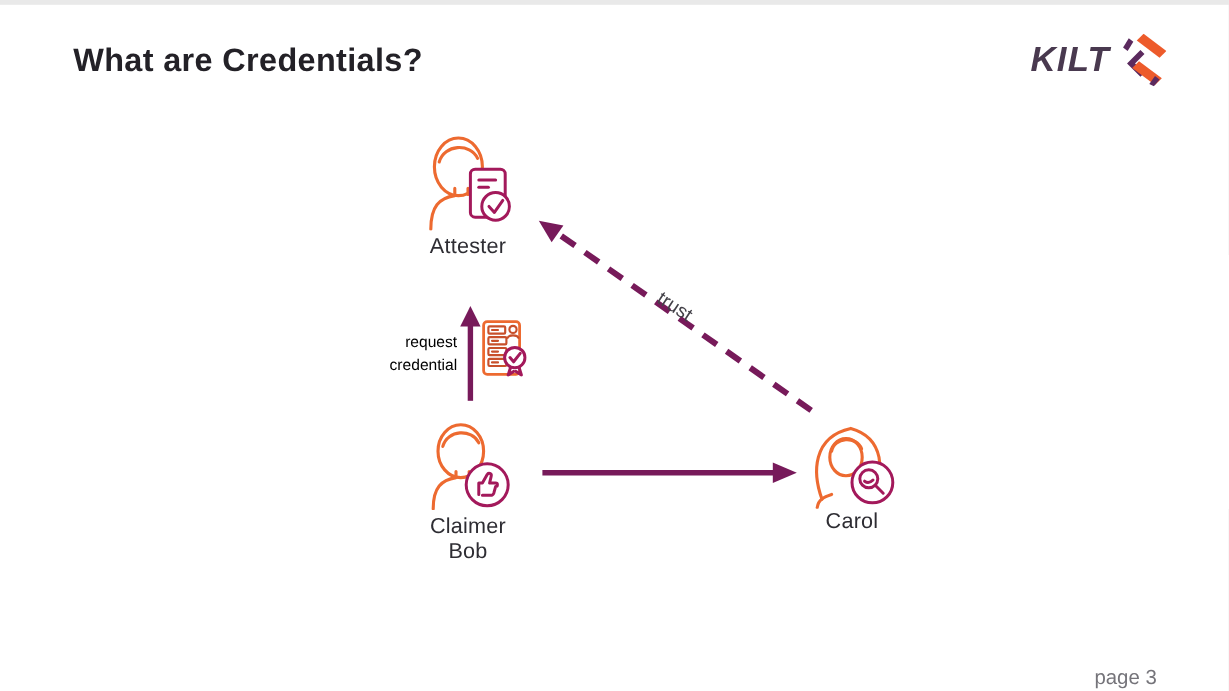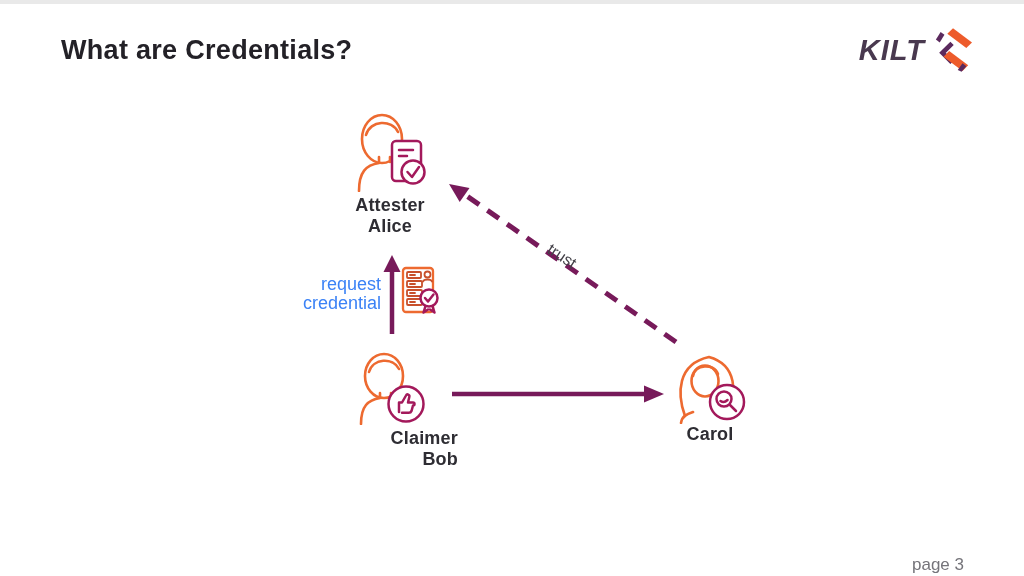--- a/index.html
+++ b/index.html
@@ -10,24 +10,24 @@
   .title {
     position:absolute; left:61px; top:31px;
     font-size:27px; font-weight:700; color:#232127; letter-spacing:0.3px;
   }
   .logo { position:absolute; top:24px; right:52px; display:flex; align-items:center; gap:9px;font-style:italic; }
   .wordmark { font-size:29px; font-weight:700; color:#49394F; letter-spacing:1px; line-height:44px; }
   .arrows { position:absolute; left:0; top:0; width:1024px; height:576px; pointer-events:none; }
   .actor { position:absolute; width:136px; text-align:center; }
   .actor svg { display:block; margin:0 auto; }
   .role, .pname {
-    font-size:18px; line-height:21px; font-weight:700; color:#2e2d33; letter-spacing:0.2px;
+    font-size:18px; line-height:21px; font-weight:400; color:#2e2d33; letter-spacing:0.2px;
   }
   .role { margin-top:3px; }
-  .edge-label { position:absolute; font-size:18px; line-height:19px; color:#3b82f6; }
+  .edge-label { position:absolute; font-size:13px; line-height:19px; color:#000000; }
   .edge-label.req { left:261px; top:271px; width:120px; text-align:right; }
   .edge-label.pres { left:467px; top:366px; width:186px; text-align:center; }
   .edge-label.trust {
     left:549px; top:234px; color:#434148; font-size:16px;
     transform:rotate(33deg); transform-origin:left center;
   }
   .docicon { position:absolute; left:401px; top:262px; }
   .page { position:absolute; top:551px; right:60px; font-size:17px; color:#75747a; }
   
   .o  { stroke:#ED6A30; fill:none; stroke-width:2.6; stroke-linecap:round; stroke-linejoin:round; }
@@ -75,21 +75,20 @@
       <path class="o" d="M14 23 C18 8 40 7 46 20"></path>
       <path class="o" d="M7 79 C7 60 14 53 27 51 L27 45"></path>
       <path class="o" d="M38 45 L38 50"></path>
       <rect class="mw" x="40" y="29" width="29" height="40" rx="4"></rect>
       <path class="m" d="M47 38 H61"></path>
       <path class="m" d="M47 44 H55"></path>
       <circle class="mw" cx="61" cy="60" r="11.5"></circle>
       <path class="m" d="M55.5 60 L60 65 L67 55"></path>
     </svg>
     <div class="role">Attester</div>
-    <div class="pname">Alice</div>
   </div>
 
   <div class="edge-label req">
     <div>request</div>
     <div>credential</div>
   </div>
 
   <svg class="docicon" width="38" height="48" viewBox="0 0 38 48">
     <rect class="ow" x="2" y="2" width="30" height="44" rx="3"></rect>
     <rect class="r" x="6" y="6" width="14" height="6" rx="1"></rect>
@@ -101,21 +100,21 @@
     <rect class="r" x="6" y="33" width="15" height="6" rx="1"></rect>
     <path class="r" d="M9 36 H14" stroke-width="2.4"></path>
     <circle class="r" cx="26.5" cy="8.5" r="3"></circle>
     <path class="r" d="M22 15.5 C23 12.8 30 12.8 31 15.5"></path>
     <circle class="mw" cx="28" cy="32" r="8.5" stroke-width="2.2"></circle>
     <path class="m" d="M24 32 L27 35.5 L32.5 28.5" stroke-width="2.2"></path>
     <path class="m" d="M24.5 40 L22.5 46.5 L27 43.5" stroke-width="1.8"></path>
     <path class="m" d="M31.5 40 L33.5 46.5 L29 43.5" stroke-width="1.8"></path>
   </svg>
 
-  <div class="actor" style="left:322px; top:347px;text-align:right;">
+  <div class="actor" style="left:322px; top:347px;">
     <svg width="72" height="74" viewBox="0 0 72 74">
       <ellipse class="o" cx="30" cy="25" rx="19" ry="22"></ellipse>
       <path class="o" d="M15 21 C19 7 39 6 45 18"></path>
       <path class="o" d="M7 73 C7 55 14 49 26 47 L26 42"></path>
       <path class="o" d="M37 42 L37 46"></path>
       <circle class="mw" cx="52" cy="53" r="17.5"></circle>
       <path class="m" stroke-width="2.3" d="M45 61 V51.5 H48 L52 44.5 C53 42.5 56 43.5 55.3 46 L54 51.5 H59 C61 51.5 61 54.5 59 54.5 L57.5 60 C57 61.3 56 61.8 54.8 61.8 H48"></path>
     </svg>
     <div class="role">Claimer</div>
     <div class="pname">Bob</div>

